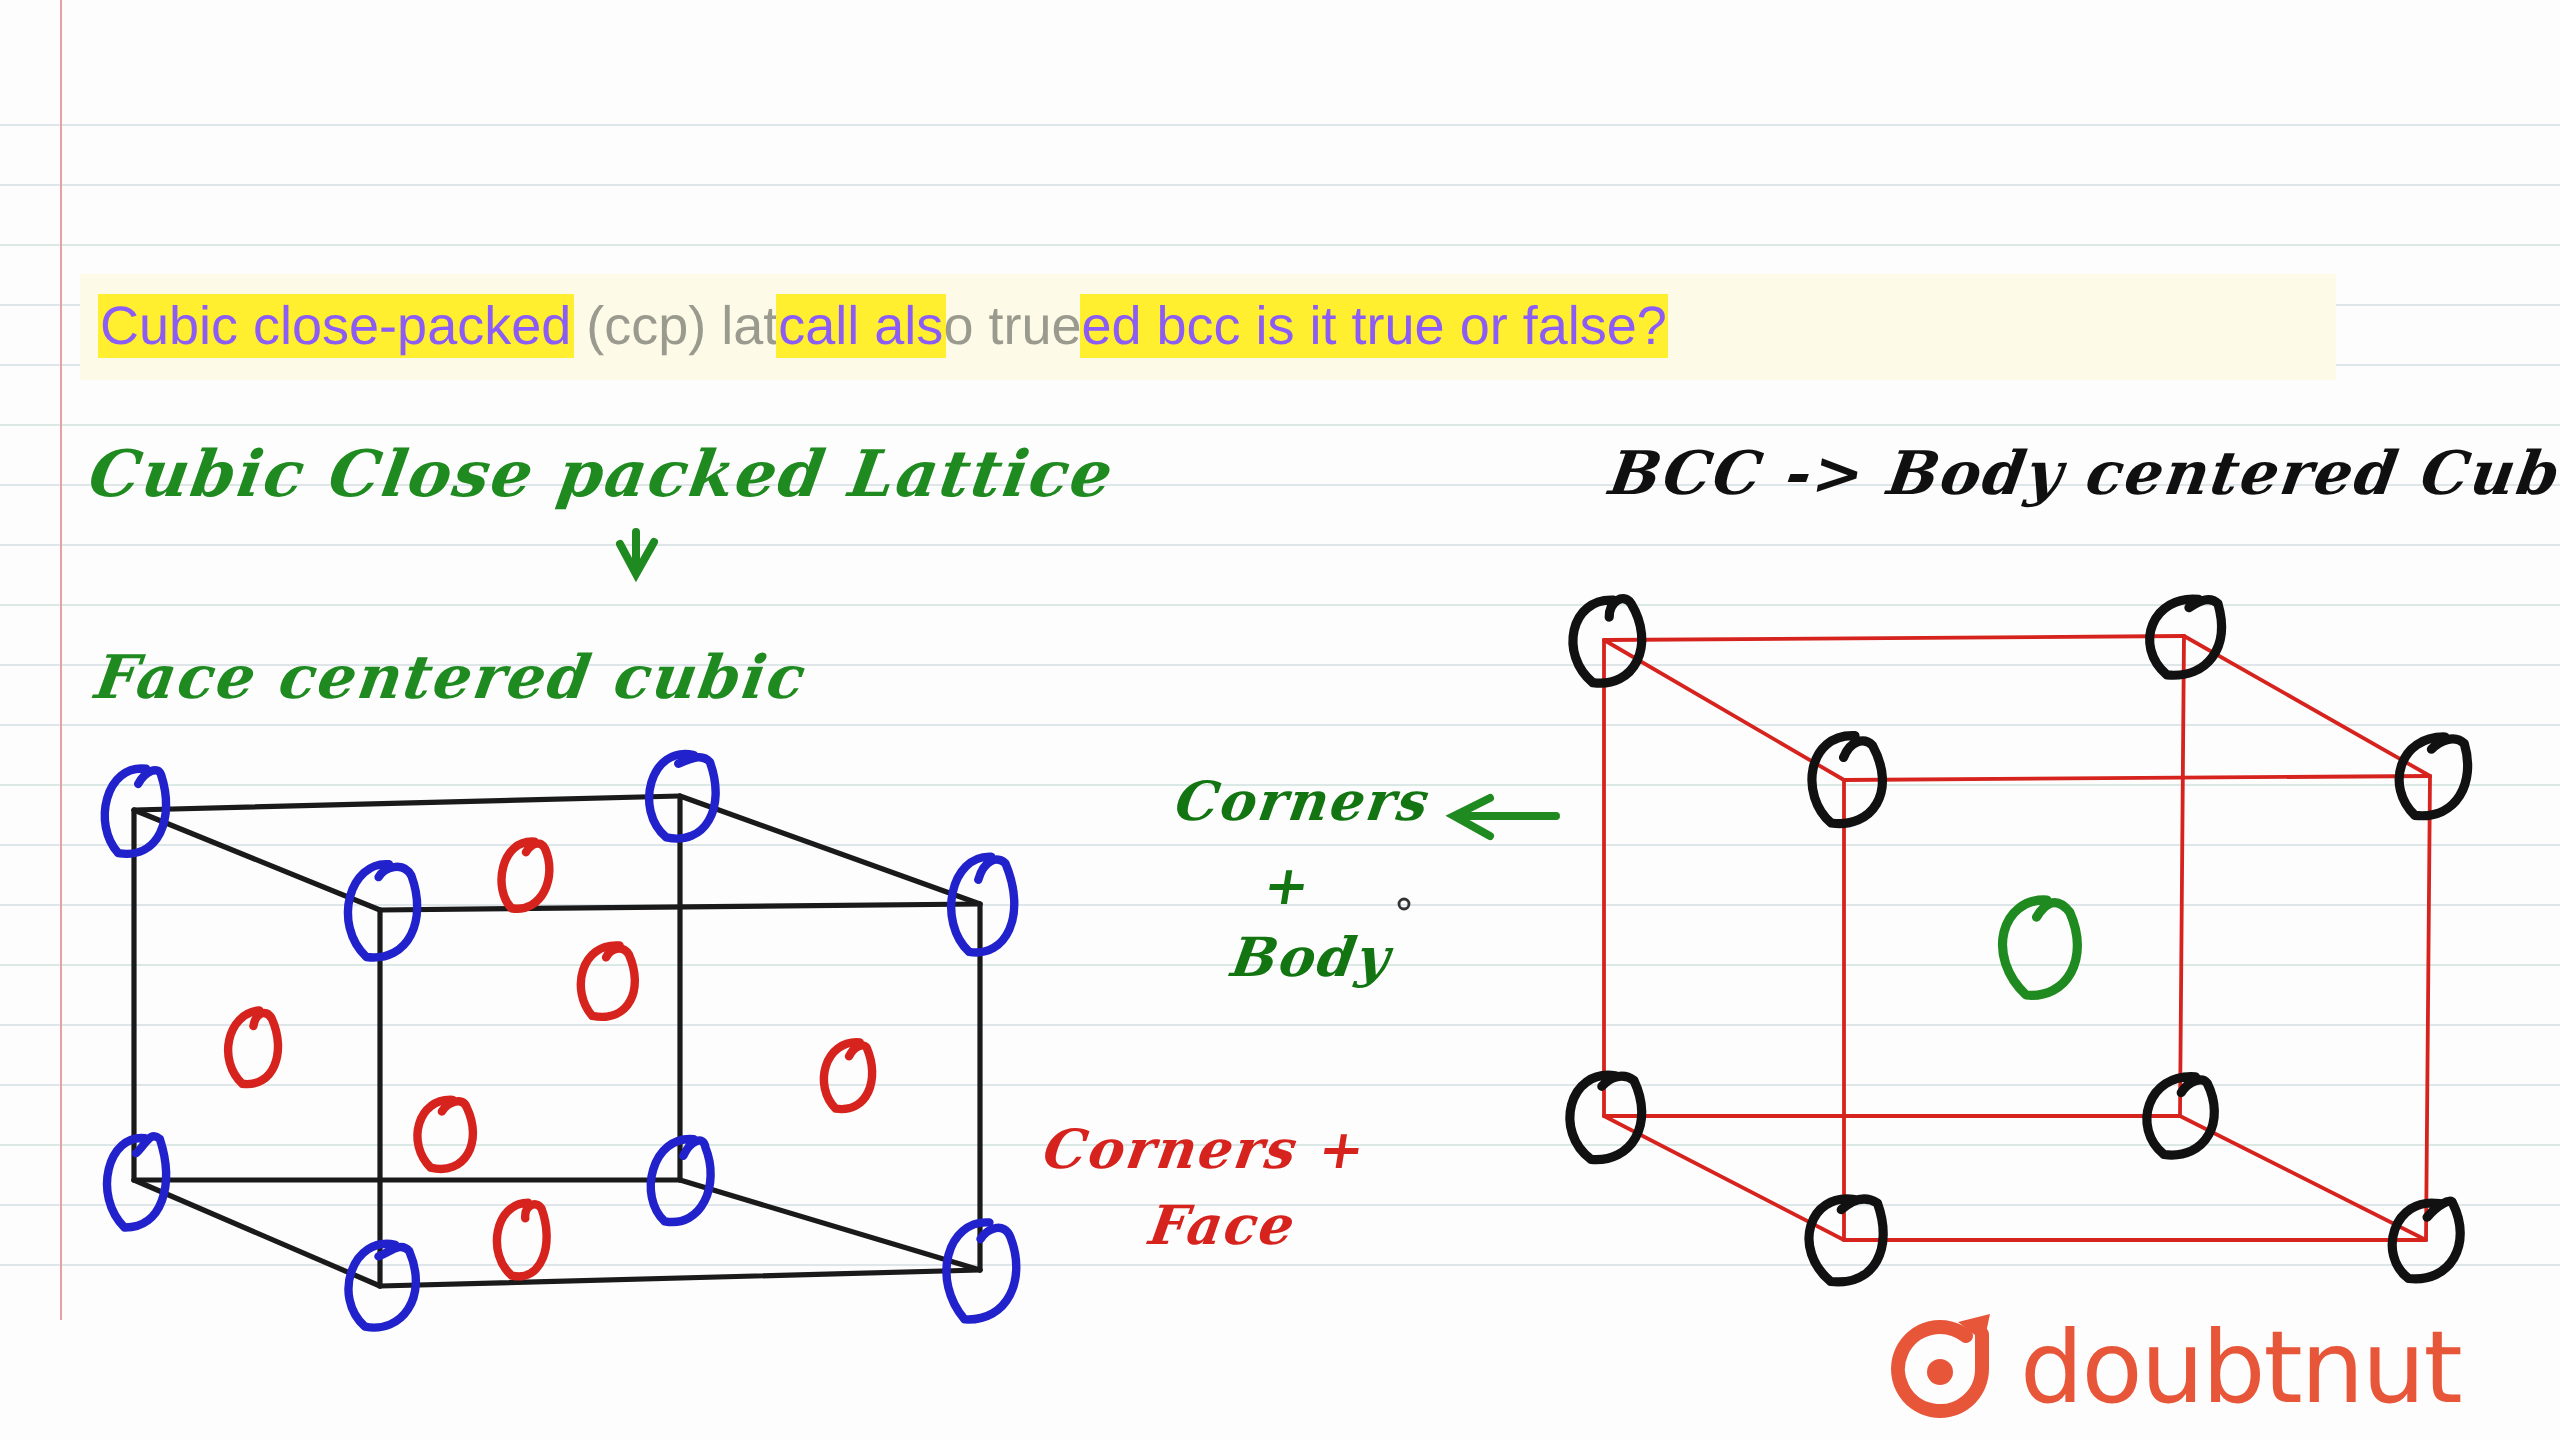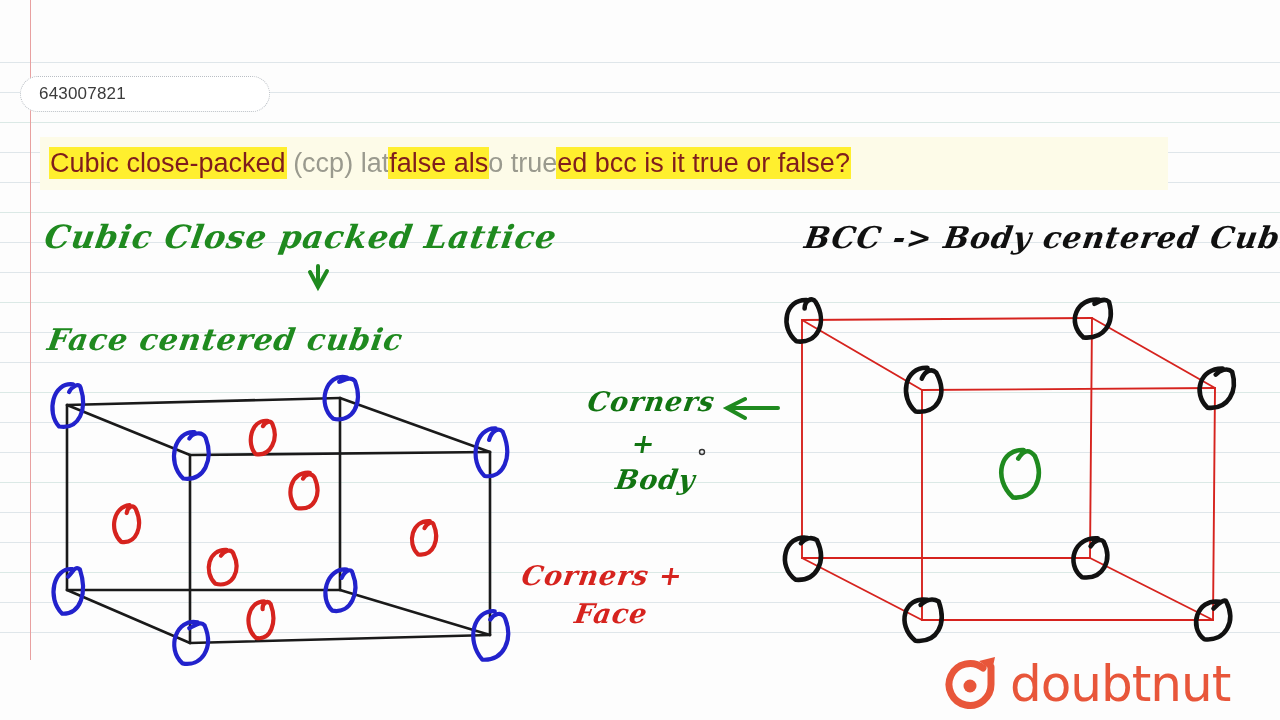--- a/index.html
+++ b/index.html
@@ -50,21 +50,21 @@
   .qtitle{
     position:absolute;left:50px;top:143px;
     width:1125px;
     font-size:27px;line-height:40px;
     color:#9a9a8e;
     white-space:nowrap;
     font-family:"Liberation Sans", sans-serif;
   }
   .qtitle .hl{
     background:#ffef2e;
-    color:#7f1d1d;
+    color:#8b5cf6;
     box-shadow:0 0 0 1px #ffef2e;
   }
   
   .hand{
     position:absolute;
     font-family:"DejaVu Serif", serif;
     font-style:italic;
     font-weight:700;
     white-space:nowrap;
     letter-spacing:1px;
@@ -118,26 +118,23 @@
       <div class="rule" style="top: 452px;"></div>
       <div class="rule tint" style="top: 482px;"></div>
       <div class="rule" style="top: 512px;"></div>
       <div class="rule" style="top: 542px;"></div>
       <div class="rule tint" style="top: 572px;"></div>
       <div class="rule" style="top: 602px;"></div>
       <div class="rule" style="top: 632px;"></div>
     </div>
   <div class="margin-line"></div>
 
-  <div class="qid-chip">
-    <span class="qid-text">643007821</span>
-  </div>
 
   <div class="qtitle-band"></div>
-  <div class="qtitle" id="qtitle"><span class="hl">Cubic close-packed</span><span> (ccp) lat</span><span class="hl">false als</span><span>o true</span><span class="hl">ed bcc is it true or false?</span></div>
+  <div class="qtitle" id="qtitle"><span class="hl">Cubic close-packed</span><span> (ccp) lat</span><span class="hl">call als</span><span>o true</span><span class="hl">ed bcc is it true or false?</span></div>
 
   <div class="hand green" id="hw-ccp">Cubic Close packed Lattice</div>
   <div class="hand green" id="hw-fcc">Face centered cubic</div>
   <div class="hand black" id="hw-bcc">BCC -&gt; Body centered Cubic</div>
 
   <div class="hand darkgreen" id="hw-corners-body-1">Corners</div>
   <div class="hand darkgreen" id="hw-corners-body-2">+</div>
   <div class="hand darkgreen" id="hw-corners-body-3">Body</div>
 
   <div class="hand red" id="hw-corners-face-1">Corners +</div>

